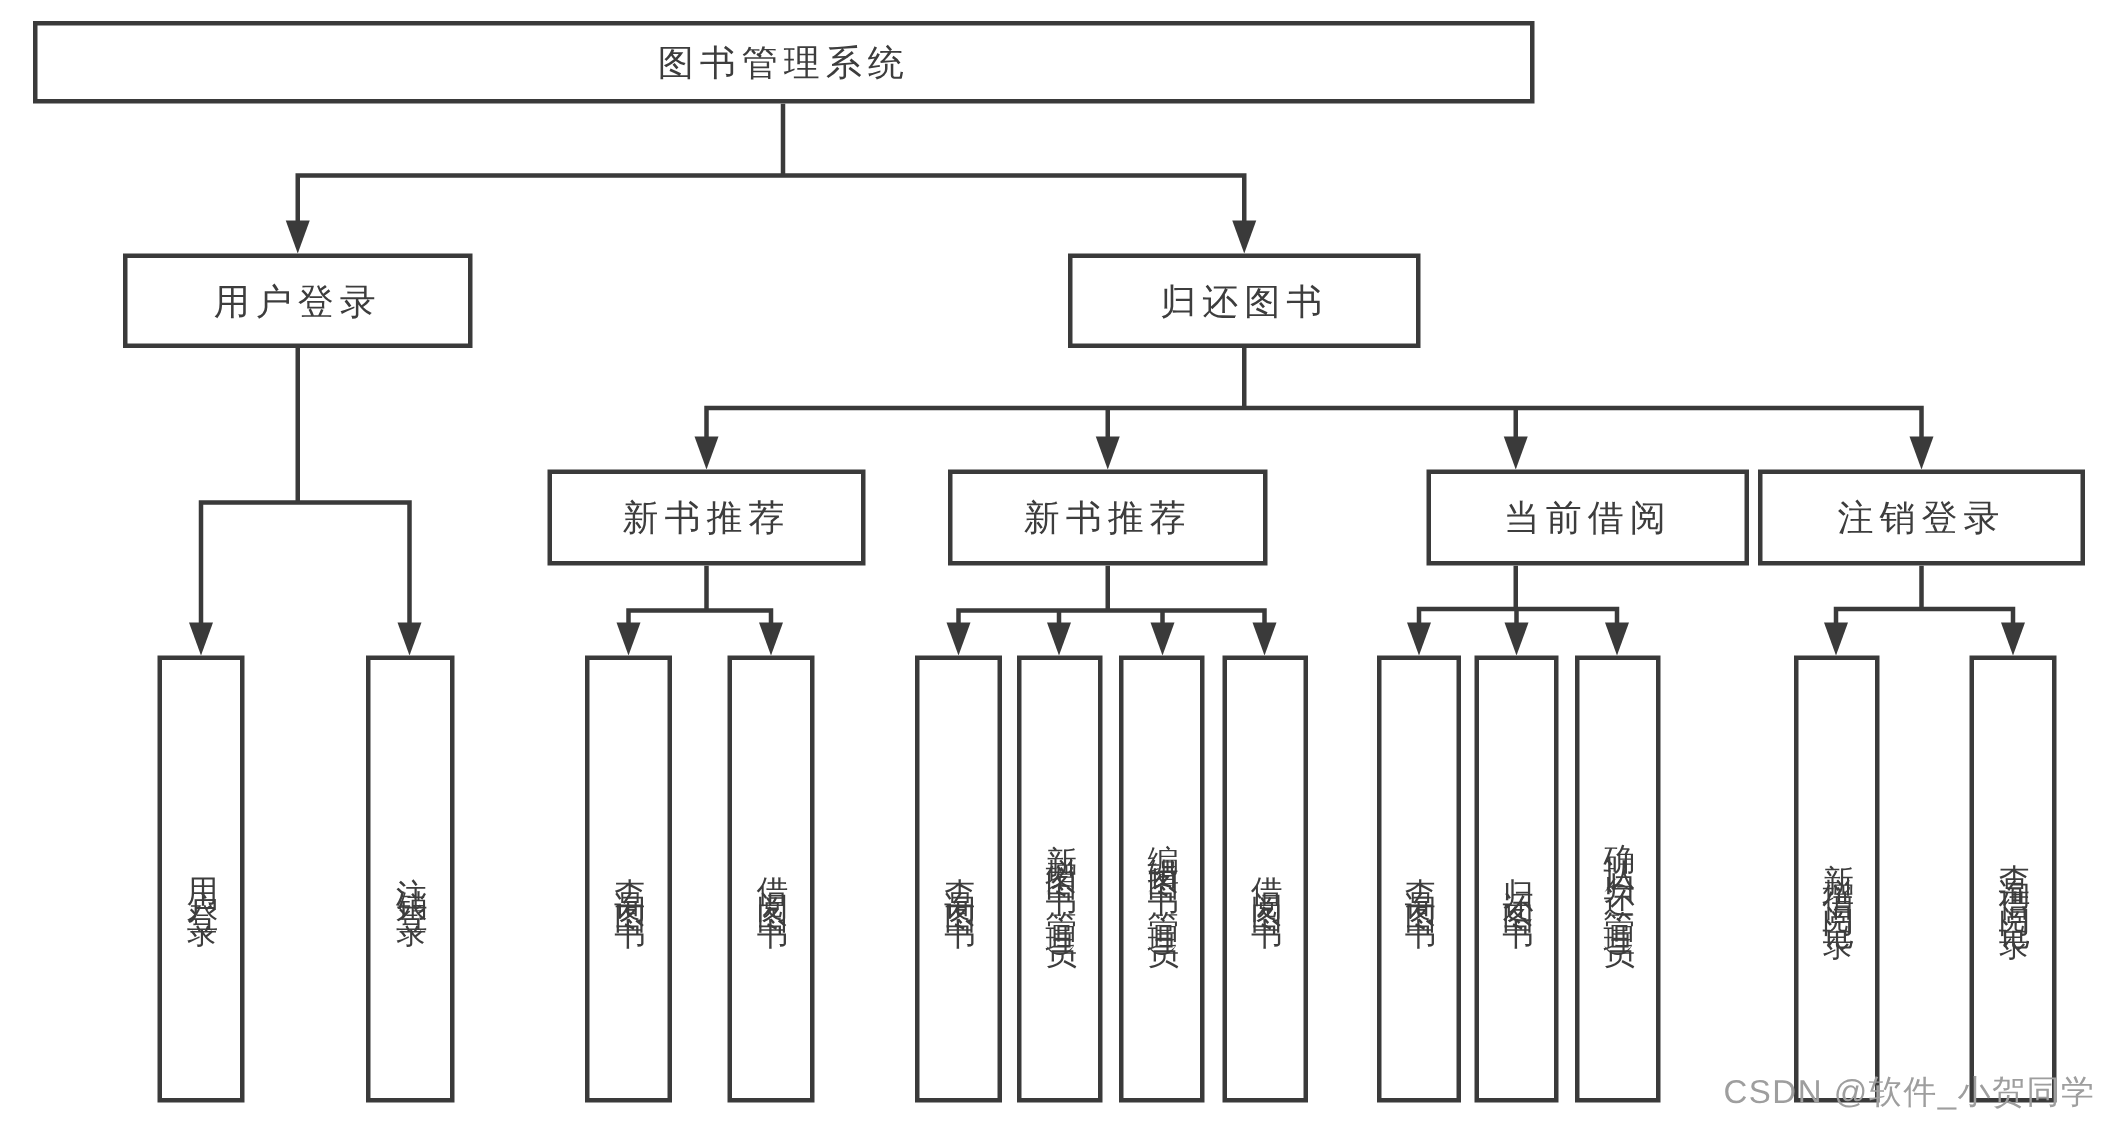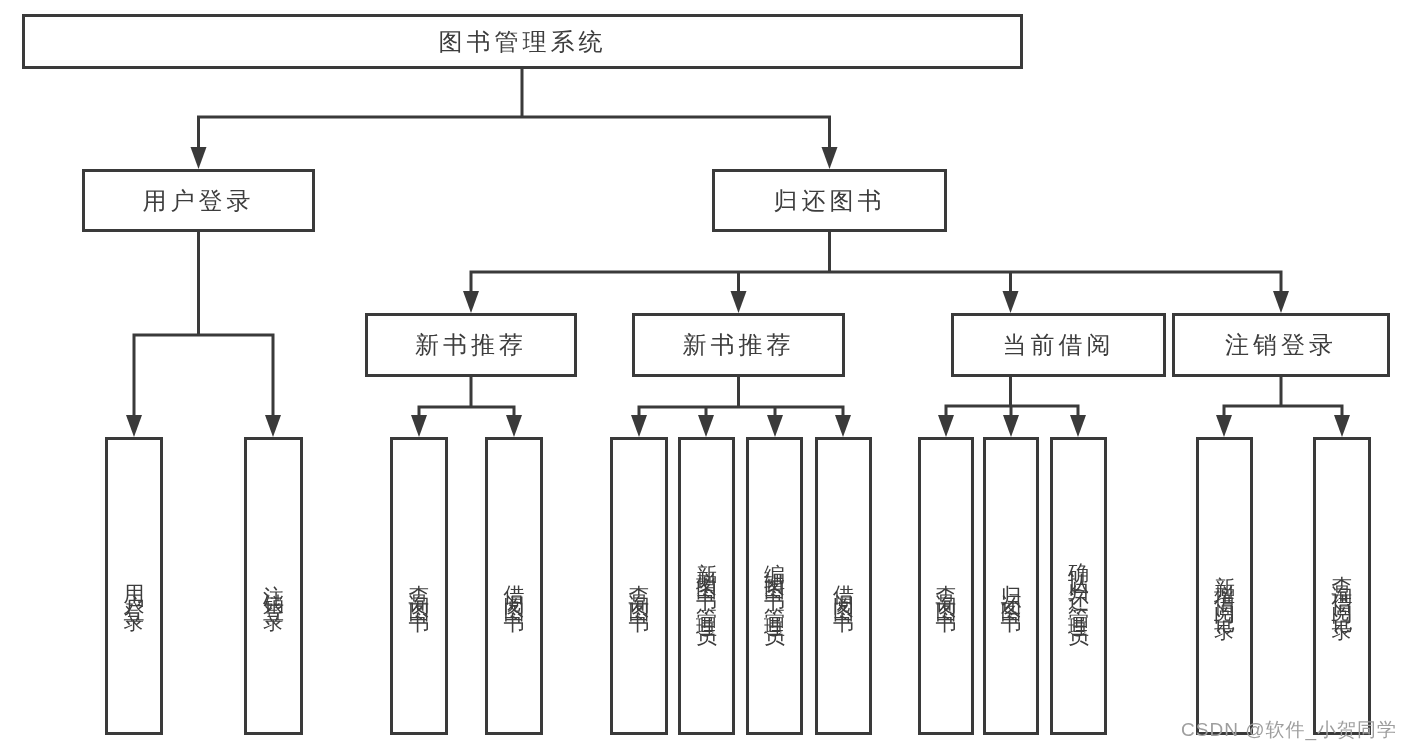--- a/index.html
+++ b/index.html
@@ -46,21 +46,21 @@
     text-orientation: mixed;
     font-size: 21px;
     letter-spacing: 9px;
     white-space: nowrap;
   }
   .watermark {
     position: absolute;
     right: 8px;
     bottom: 4px;
     color: #9e9e9e;
-    font-size: 19px;
+    font-size: 22px;
     letter-spacing: 1px;
     z-index: 5;
   }
 </style>
 </head>
 <body>
 
 <div class="canvas">
 
   <svg class="connectors" viewBox="0 0 1405 747">

